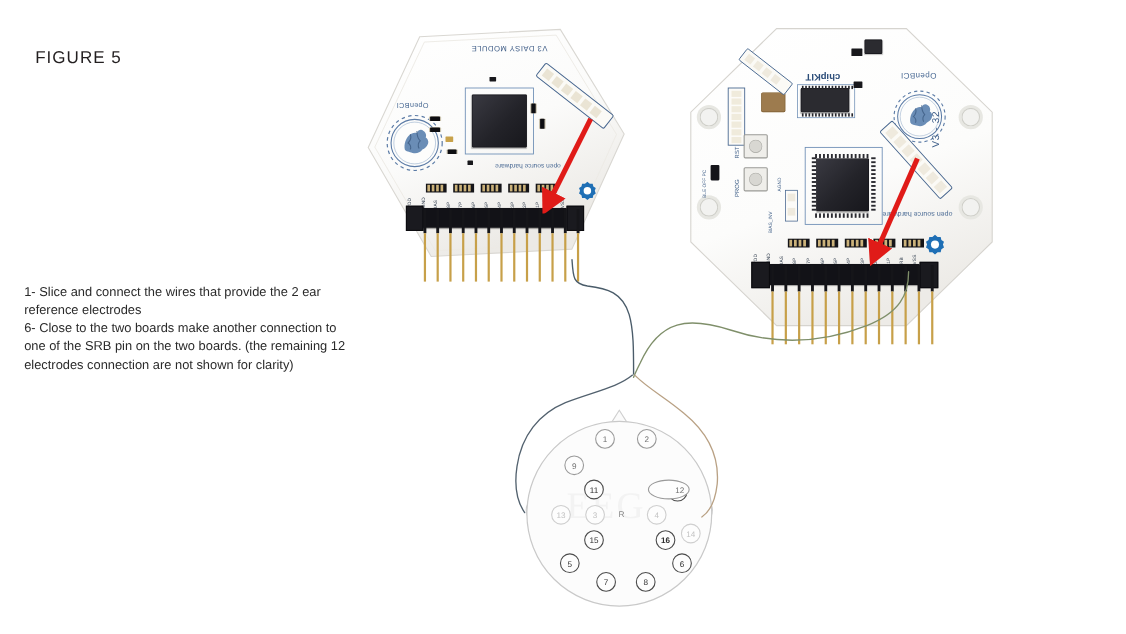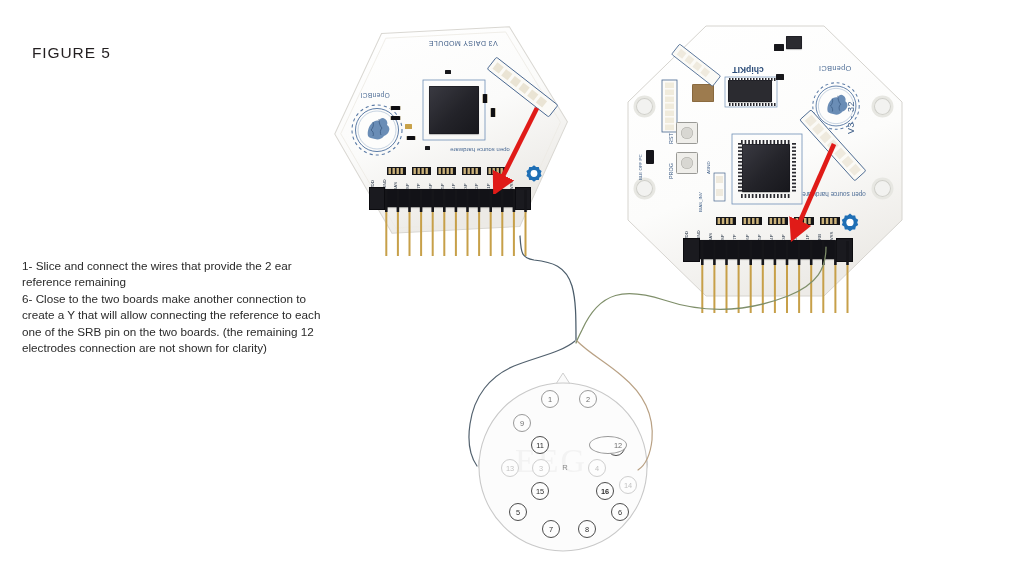--- a/index.html
+++ b/index.html
@@ -78,23 +78,22 @@
 </style>
 </head>
 <body>
 
 <div id="stage">
 
   <div id="figure-title">FIGURE 5</div>
 
   <div id="caption">
     <span class="ln">1- Slice and connect the wires that provide the 2 ear</span>
-    <span class="ln">reference remaining</span>
+    <span class="ln">reference electrodes</span>
     <span class="ln">6- Close to the two boards make another connection to</span>
-    <span class="ln">create a Y that will allow connecting the reference to each</span>
     <span class="ln">one of the SRB pin on the two boards. (the remaining 12</span>
     <span class="ln">electrodes connection are not shown for clarity)</span>
   </div>
 
   <div class="board" id="board-daisy" style="left:325px;top:24px;width:250px;height:225px;">
 
     <svg class="plate" width="250" height="225" viewBox="0 0 250 225">
       <defs>
         <linearGradient id="pcbD" x1="0" y1="0" x2="0.4" y2="1">
           <stop offset="0" stop-color="#ffffff"></stop>

